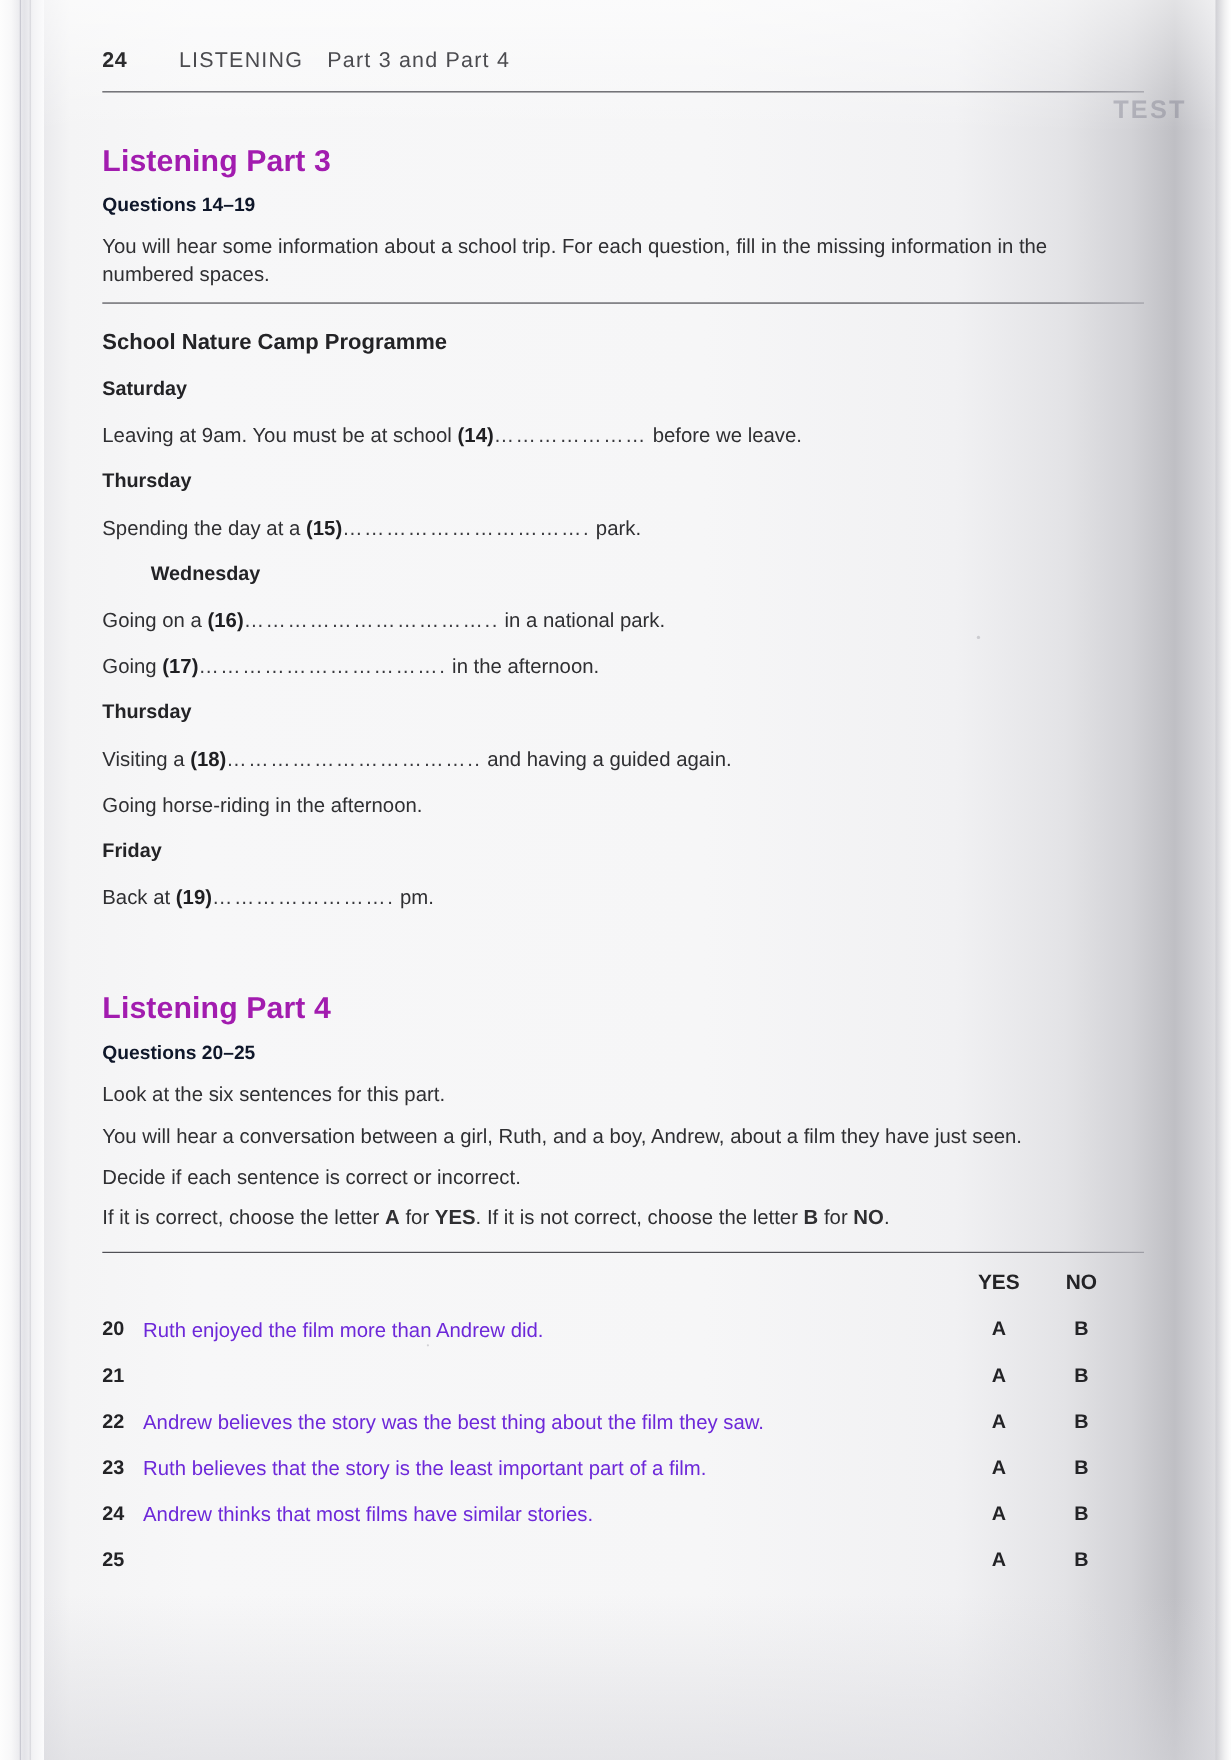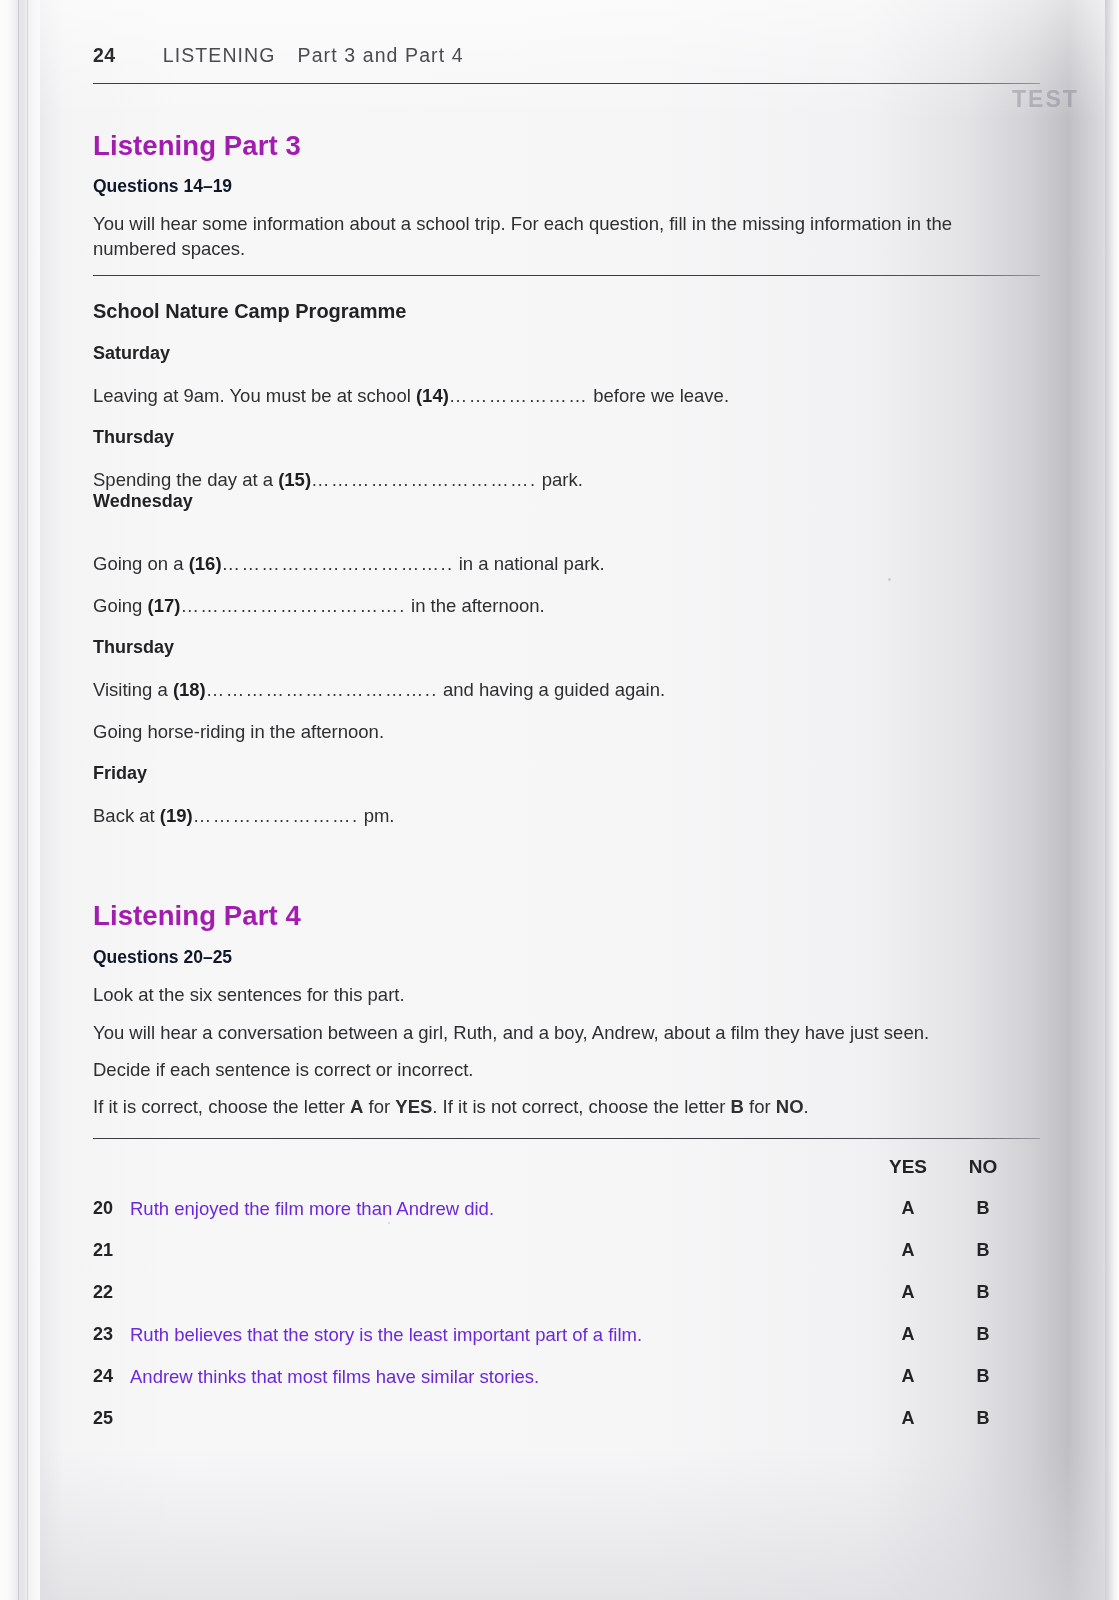--- a/index.html
+++ b/index.html
@@ -289,21 +289,21 @@
     <div class="rule rule-mid"></div>
 
     <div class="prog-title" style="top:300px;">School Nature Camp Programme</div>
 
     <div class="day" style="top:343px;">Saturday</div>
     <div class="line" style="top:385px;"><span>Leaving at 9am. You must be at school </span><b>(14)</b><span class="dots">…………………</span><span> before we leave.</span></div>
 
     <div class="day" style="top:427px;">Thursday</div>
     <div class="line" style="top:469px;"><span>Spending the day at a </span><b>(15)</b><span class="dots">…………………………….</span><span> park.</span></div>
 
-    <div class="day" style="top:491px;">Wednesday</div>
+    <div class="day" style="top:511px;margin-left:44px;">Wednesday</div>
     <div class="line" style="top:553px;"><span>Going on a </span><b>(16)</b><span class="dots">……………………………..</span><span> in a national park.</span></div>
     <div class="line" style="top:595px;"><span>Going </span><b>(17)</b><span class="dots">…………………………….</span><span> in the afternoon.</span></div>
 
     <div class="day" style="top:637px;">Thursday</div>
     <div class="line" style="top:679px;"><span>Visiting a </span><b>(18)</b><span class="dots">……………………………..</span><span> and having a guided again.</span></div>
     <div class="line" style="top:721px;"><span>Going horse-riding in the afternoon.</span></div>
 
     <div class="day" style="top:763px;">Friday</div>
     <div class="line" style="top:805px;"><span>Back at </span><b>(19)</b><span class="dots">…………………….</span><span> pm.</span></div>
 
@@ -329,20 +329,21 @@
     </div>
 
     <div class="q-row" style="top:1240px;">
       <span class="q-num">21</span>
       <span class="q-a">A</span>
       <span class="q-b">B</span>
     </div>
 
     <div class="q-row" style="top:1282px;">
       <span class="q-num">22</span>
+      <span class="q-text">Andrew believes the story was the best thing about the film they saw.</span>
       <span class="q-a">A</span>
       <span class="q-b">B</span>
     </div>
 
     <div class="q-row" style="top:1324px;">
       <span class="q-num">23</span>
       <span class="q-text">Ruth believes that the story is the least important part of a film.</span>
       <span class="q-a">A</span>
       <span class="q-b">B</span>
     </div>

